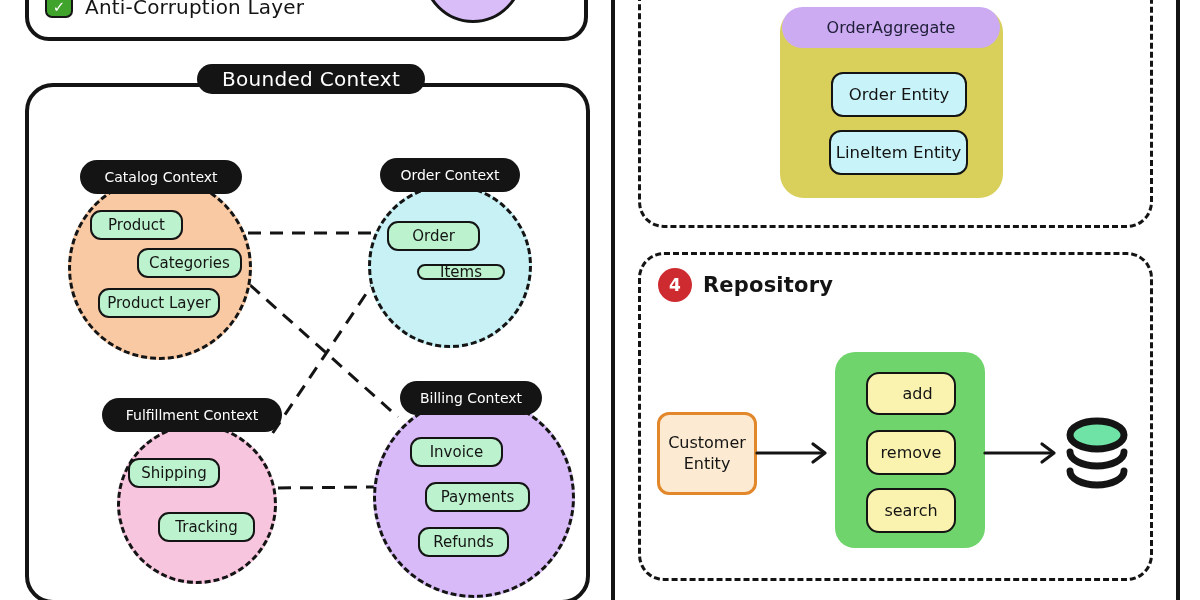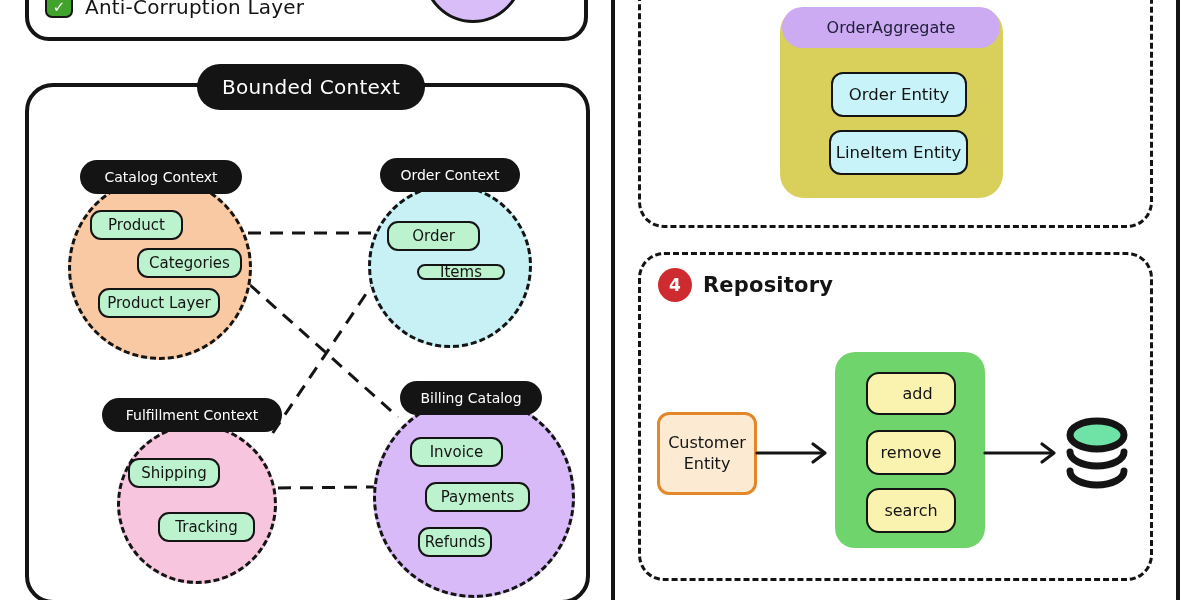--- a/index.html
+++ b/index.html
@@ -23,21 +23,21 @@
   #acl-check { left: 45px; top: -9px; width: 28px; height: 27px; background: #3FA32C;
                border: 2.5px solid #161616; border-radius: 7px; z-index: 3;
                display: flex; align-items: flex-end; justify-content: center;
                color: #fff; font-size: 15px; font-weight: bold; line-height: 17px; }
   #acl-label { left: 85px; top: -5px; height: 24px; line-height: 24px; font-size: 20px;
                color: #141414; z-index: 3; letter-spacing: 0.2px; }
   #acl-circle { left: 423px; top: -77px; width: 100px; height: 100px; border-radius: 50%;
                 background: #D9BDF8; border: 3px solid #141414; z-index: 3; }
 
   
-  #bounded-title { left: 197px; top: 64px; width: 228px; height: 46px; background: #141414;
+  #bounded-title { left: 197px; top: 64px; width: 228px; height: 30px; background: #141414;
                    border-radius: 23px; color: #fff; font-size: 20px; z-index: 4;
                    display: flex; align-items: center; justify-content: center; letter-spacing: 0.3px; }
 
   .ctx-circle { border-radius: 50%; border: 3px dashed #141414; z-index: 2; }
   #catalog-circle     { left: 68px;  top: 176px; width: 184px; height: 184px; background: #F9C9A3; }
   #order-circle       { left: 368px; top: 184px; width: 164px; height: 164px; background: #C7F1F5; }
   #fulfillment-circle { left: 117px; top: 424px; width: 160px; height: 160px; background: #F8C5DE; }
   #billing-circle     { left: 373px; top: 396px; width: 202px; height: 202px; background: #D7BAF7; }
 
   .ctx-label { background: #141414; color: #fff; border-radius: 18px; z-index: 4;
@@ -52,21 +52,21 @@
                font-size: 15px; color: #141414; }
   #pill-product      { left: 90px;  top: 210px; width: 93px; height: 30px; }
   #pill-categories   { left: 137px; top: 248px; width: 105px; height: 30px; }
   #pill-productdata  { left: 98px;  top: 288px; width: 122px; height: 30px; }
   #pill-order        { left: 387px; top: 221px; width: 93px;  height: 30px; }
   #pill-items        { left: 417px; top: 264px; width: 88px;  height: 16px; }
   #pill-shipping     { left: 128px; top: 458px; width: 92px;  height: 30px; }
   #pill-tracking     { left: 158px; top: 512px; width: 97px;  height: 30px; }
   #pill-invoice      { left: 410px; top: 437px; width: 93px;  height: 30px; }
   #pill-payments     { left: 425px; top: 482px; width: 105px; height: 30px; }
-  #pill-refunds      { left: 418px; top: 527px; width: 74px;  height: 30px; }
+  #pill-refunds      { left: 418px; top: 527px; width: 91px;  height: 30px; }
 
   
   #aggregate-card { left: 780px; top: 8px; width: 223px; height: 190px; background: #D9D05C;
                     border-radius: 24px; z-index: 2; }
   #aggregate-header { left: 782px; top: 7px; width: 218px; height: 41px; background: #CDABF3;
                       border-radius: 21px; z-index: 3; display: flex; align-items: center;
                       justify-content: center; font-size: 16px; color: #20203a; }
   .entity-box { background: #C8F3F8; border: 2.5px solid #141414; border-radius: 12px; z-index: 3;
                 display: flex; align-items: center; justify-content: center;
                 font-size: 16.5px; color: #141414; }
@@ -126,21 +126,21 @@
   </svg>
 
   <div class="abs ctx-circle" id="catalog-circle"></div>
   <div class="abs ctx-circle" id="order-circle"></div>
   <div class="abs ctx-circle" id="fulfillment-circle"></div>
   <div class="abs ctx-circle" id="billing-circle"></div>
 
   <div class="abs ctx-label" id="catalog-label">Catalog Context</div>
   <div class="abs ctx-label" id="order-label">Order Context</div>
   <div class="abs ctx-label" id="fulfillment-label">Fulfillment Context</div>
-  <div class="abs ctx-label" id="billing-label">Billing Catalog</div>
+  <div class="abs ctx-label" id="billing-label">Billing Context</div>
 
   <div class="abs item-pill" id="pill-product">Product</div>
   <div class="abs item-pill" id="pill-categories">Categories</div>
   <div class="abs item-pill" id="pill-productdata">Product Layer</div>
   <div class="abs item-pill" id="pill-order">Order</div>
   <div class="abs item-pill" id="pill-items">Items</div>
   <div class="abs item-pill" id="pill-shipping">Shipping</div>
   <div class="abs item-pill" id="pill-tracking">Tracking</div>
   <div class="abs item-pill" id="pill-invoice">Invoice</div>
   <div class="abs item-pill" id="pill-payments">Payments</div>

